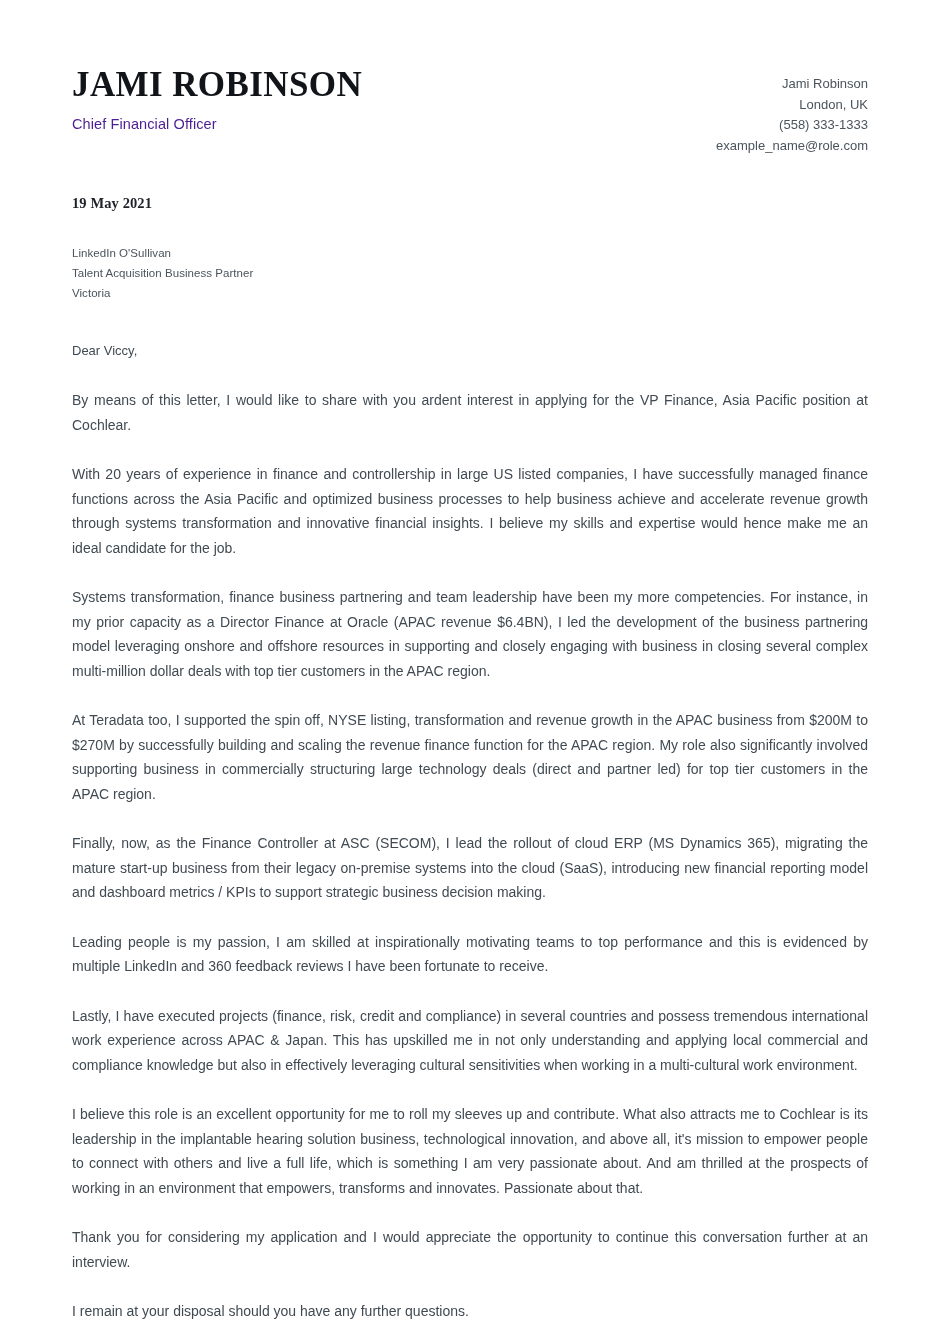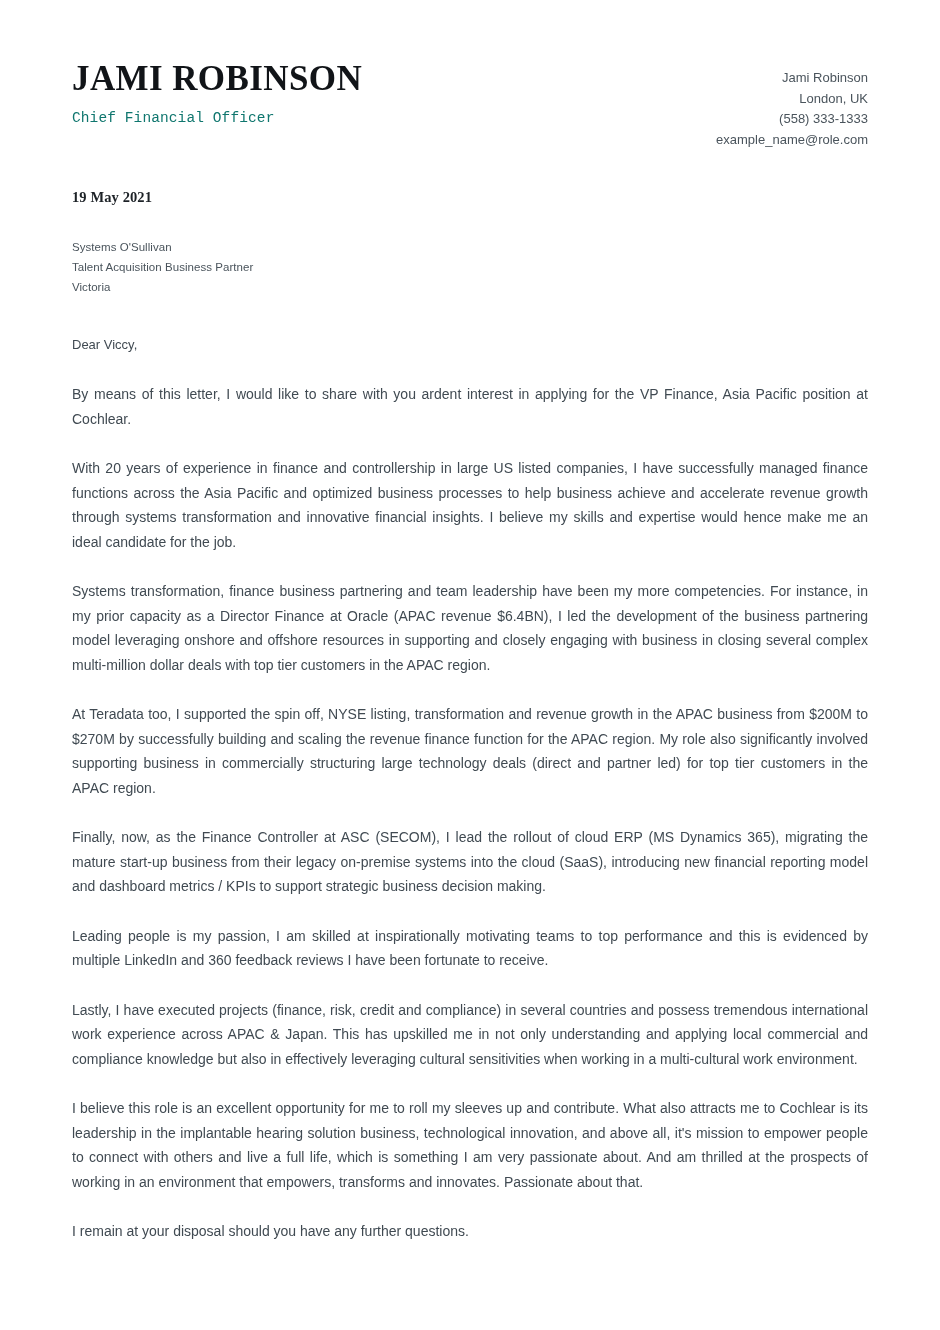--- a/index.html
+++ b/index.html
@@ -18,21 +18,21 @@
     width: 940px;
     height: 1330px;
     background: #ffffff;
     box-sizing: border-box;
     padding: 0;
     overflow: hidden;
   }
   .content {
     position: absolute;
     left: 72px;
-    top: 2px;
+    top: 8px;
     width: 796px;
   }
 
   
   .header {
     display: flex;
     align-items: flex-start;
     justify-content: space-between;
     padding-top: 58px;
   }
@@ -43,24 +43,24 @@
     font-family: "Liberation Serif", serif;
     font-size: 35px;
     font-weight: 700;
     letter-spacing: 0.4px;
     color: #111418;
     line-height: 1.1;
     white-space: nowrap;
   }
   .job-title {
     margin-top: 10px;
-    font-family: Liberation Mono, monospace;
+    font-family: Liberation Sans, sans-serif;
     font-size: 14.5px;
     font-weight: 400;
-    color: #0f766e;
+    color: #4c1d95;
     line-height: 1.3;
     letter-spacing: 0.1px;
   }
   .contact {
     flex: 0 0 auto;
     text-align: right;
     padding-top: 8px;
   }
   .contact-line {
     font-family: "Liberation Sans", sans-serif;
@@ -131,34 +131,35 @@
         <div class="contact-line">Jami Robinson</div>
         <div class="contact-line">London, UK</div>
         <div class="contact-line">(558) 333-1333</div>
         <div class="contact-line">example_name@role.com</div>
       </div>
     </div>
 
     <div class="date">19 May 2021</div>
 
     <div class="recipient">
-      <div class="recipient-line">Systems O'Sullivan</div>
+      <div class="recipient-line">LinkedIn O'Sullivan</div>
       <div class="recipient-line">Talent Acquisition Business Partner</div>
       <div class="recipient-line">Victoria</div>
     </div>
 
     <div class="letter">
       <div class="salutation">Dear Viccy,</div>
 
       <p class="para">By means of this letter, I would like to share with you ardent interest in applying for the VP Finance, Asia Pacific position at Cochlear.</p>
       <p class="para">With 20 years of experience in finance and controllership in large US listed companies, I have successfully managed finance functions across the Asia Pacific and optimized business processes to help business achieve and accelerate revenue growth through systems transformation and innovative financial insights. I believe my skills and expertise would hence make me an ideal candidate for the job.</p>
       <p class="para">Systems transformation, finance business partnering and team leadership have been my more competencies. For instance, in my prior capacity as a Director Finance at Oracle (APAC revenue $6.4BN), I led the development of the business partnering model leveraging onshore and offshore resources in supporting and closely engaging with business in closing several complex multi-million dollar deals with top tier customers in the APAC region.</p>
       <p class="para">At Teradata too, I supported the spin off, NYSE listing, transformation and revenue growth in the APAC business from $200M to $270M by successfully building and scaling the revenue finance function for the APAC region. My role also significantly involved supporting business in commercially structuring large technology deals (direct and partner led) for top tier customers in the APAC region.</p>
       <p class="para">Finally, now, as the Finance Controller at ASC (SECOM), I lead the rollout of cloud ERP (MS Dynamics 365), migrating the mature start-up business from their legacy on-premise systems into the cloud (SaaS), introducing new financial reporting model and dashboard metrics / KPIs to support strategic business decision making.</p>
       <p class="para">Leading people is my passion, I am skilled at inspirationally motivating teams to top performance and this is evidenced by multiple LinkedIn and 360 feedback reviews I have been fortunate to receive.</p>
       <p class="para">Lastly, I have executed projects (finance, risk, credit and compliance) in several countries and possess tremendous international work experience across APAC &amp; Japan. This has upskilled me in not only understanding and applying local commercial and compliance knowledge but also in effectively leveraging cultural sensitivities when working in a multi-cultural work environment.</p>
       <p class="para">I believe this role is an excellent opportunity for me to roll my sleeves up and contribute. What also attracts me to Cochlear is its leadership in the implantable hearing solution business, technological innovation, and above all, it's mission to empower people to connect with others and live a full life, which is something I am very passionate about. And am thrilled at the prospects of working in an environment that empowers, transforms and innovates. Passionate about that.</p>
+      <p class="para">Thank you for considering my application and I would appreciate the opportunity to continue this conversation further at an interview.</p>
       <p class="para">I remain at your disposal should you have any further questions.</p>
 
     </div>
 
   </div>
 </div>
 
 </body></html>

